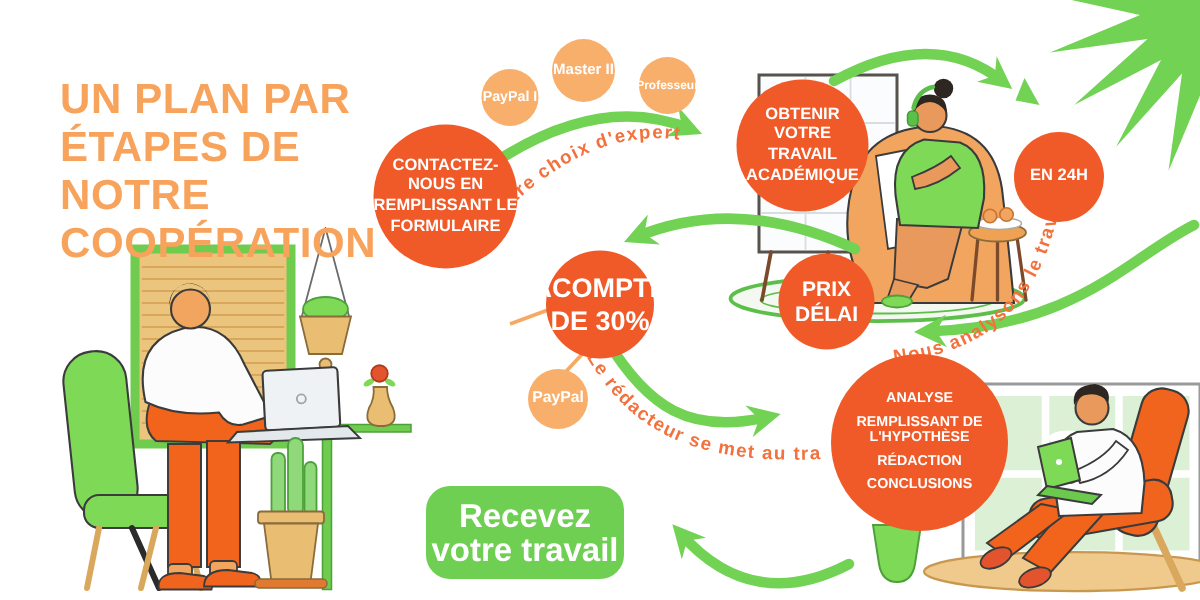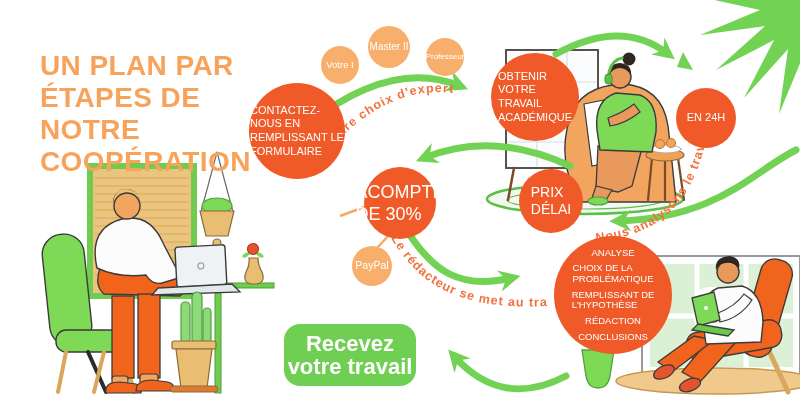--- a/index.html
+++ b/index.html
@@ -9,22 +9,22 @@
   }
   .stage svg.scene{position:absolute;left:0;top:0;z-index:1;}
   .abs{position:absolute;z-index:2;}
   .title{
     left:40px;top:50px;width:240px;
     font-size:28px;font-weight:bold;line-height:1.14;letter-spacing:.4px;
     color:#F8A35B;white-space:pre-line;
   }
   .node{
     border-radius:50%;background:#F05A28;color:#fff;
-    display:flex;align-items:center;justify-content:center;text-align:left;
-    font-weight:normal;white-space:pre-line;transform:translate(-50%,-50%);
+    display:flex;align-items:center;justify-content:center;text-align:center;
+    font-weight:bold;white-space:pre-line;transform:translate(-50%,-50%);
     line-height:1.25;
   }
   .node.light{background:#F9AF6C;}
   .node.worklist{flex-direction:column;gap:5px;line-height:1.12;}
   .node.worklist div{white-space:pre-line;}
   .receive{
     left:284px;top:324px;width:132px;height:62px;border-radius:16px;
     background:#6FCF52;color:#fff;display:flex;align-items:center;justify-content:center;
     text-align:center;font-weight:bold;font-size:22px;line-height:1.05;white-space:pre-line;
   }
@@ -187,21 +187,21 @@
     <path id="tp3" d="M 390,236 C 420,288 462,310 548,306" fill="none"></path>
     <text class="curved"><textPath href="#tp1" startOffset="2">Votre choix d'expert</textPath></text>
     <text class="curved"><textPath href="#tp2" startOffset="0">Nous analysons le travail</textPath></text>
     <text class="curved"><textPath href="#tp3" startOffset="2">Le rédacteur se met au travail</textPath></text>
   </svg>
 
   <div class="abs title">UN PLAN PAR
 ÉTAPES DE NOTRE
 COOPÉRATION</div>
 
-  <div class="abs node light" style="left:340px;top:65px;width:38px;height:38px;font-size:9.5px;">Votre I</div>
+  <div class="abs node light" style="left:340px;top:65px;width:38px;height:38px;font-size:9.5px;">PayPal I</div>
   <div class="abs node light" style="left:389px;top:47px;width:42px;height:42px;font-size:10px;">Master II</div>
   <div class="abs node" style="left:297px;top:131px;width:96px;height:96px;font-size:11px;">CONTACTEZ-
 NOUS EN
 REMPLISSANT LE
 FORMULAIRE</div>
 
   <div class="abs node light" style="left:445px;top:57px;width:38px;height:38px;font-size:8px;">Professeur</div>
   <div class="abs node" style="left:535px;top:97px;width:88px;height:88px;font-size:11px;">OBTENIR
 VOTRE
 TRAVAIL
@@ -209,22 +209,20 @@
   <div class="abs node" style="left:706px;top:118px;width:60px;height:60px;font-size:11px;">EN 24H</div>
   <div class="abs node" style="left:551px;top:201px;width:64px;height:64px;font-size:14px;">PRIX
 DÉLAI</div>
   <div class="abs node" style="left:400px;top:203px;width:72px;height:72px;font-size:18px;">ACOMPTE
 DE 30%</div>
 
   <div class="abs node light" style="left:372px;top:266px;width:40px;height:40px;font-size:10.5px;">PayPal</div>
 
   <div class="abs node worklist" style="left:613px;top:295px;width:118px;height:118px;font-size:9.5px;">
     <div>ANALYSE</div>
-    <div>CHOIX DE LA
-PROBLÉMATIQUE</div>
     <div>REMPLISSANT DE
 L'HYPOTHÈSE</div>
     <div>RÉDACTION</div>
     <div>CONCLUSIONS</div>
   </div>
 
   <div class="abs receive">Recevez
 votre travail</div>
 
 </div>

